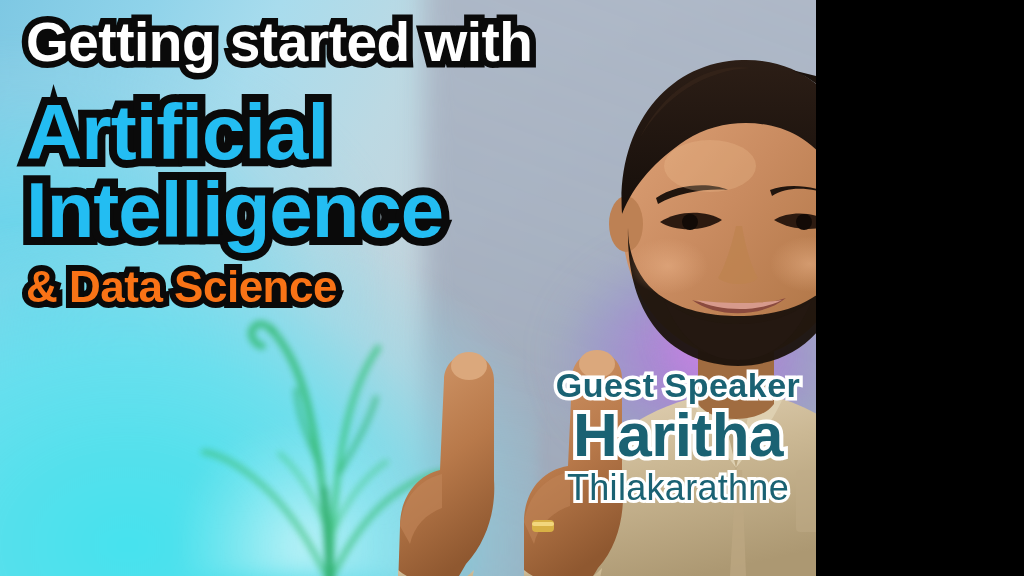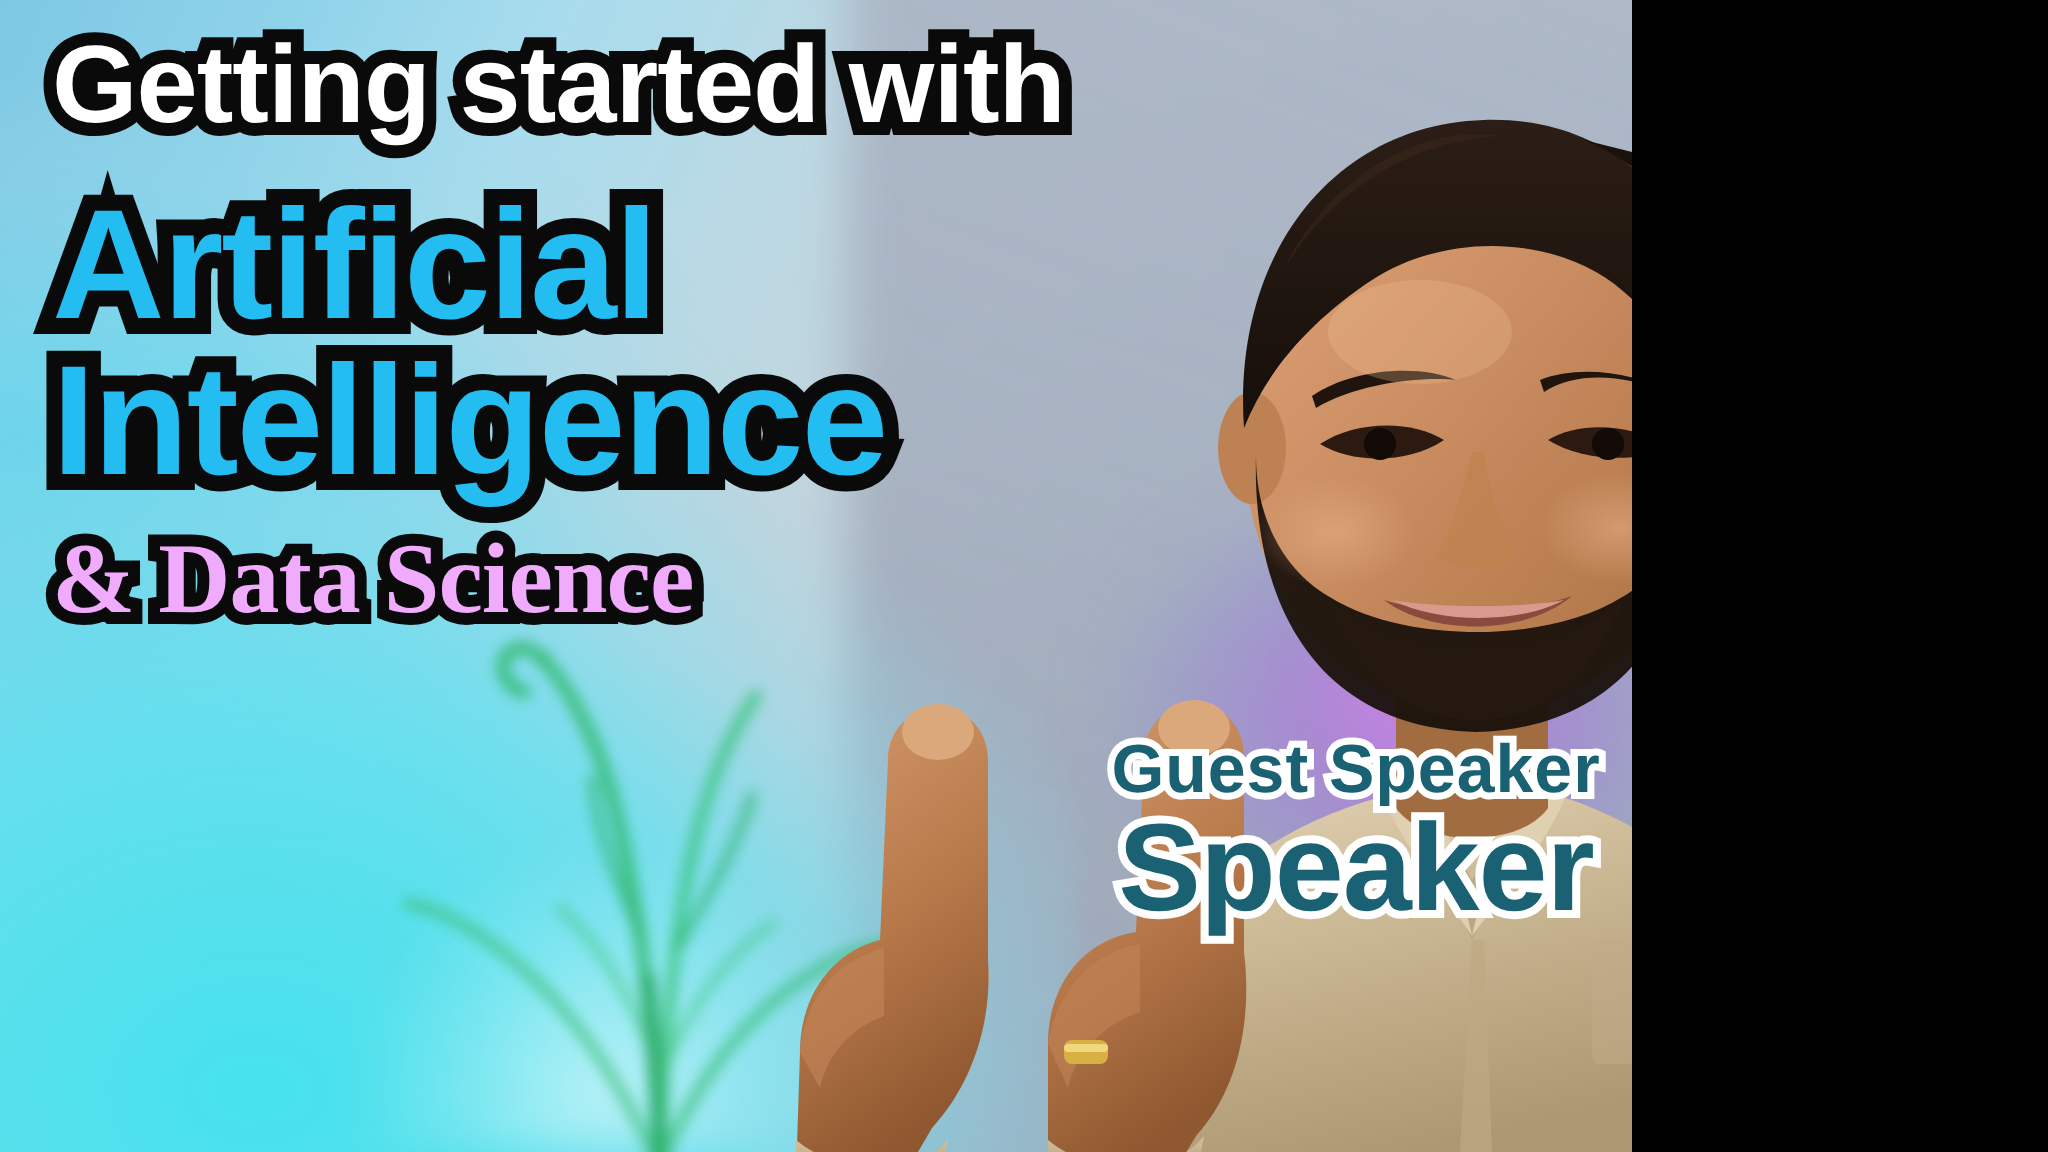--- a/index.html
+++ b/index.html
@@ -161,25 +161,24 @@
   .hl-2, .hl-3 {
     font-size: 78px;
     color: #23bdf2;
     -webkit-text-stroke: 16px #0a0a0a;
     paint-order: stroke fill;
     letter-spacing: -1px;
   }
   .hl-2 { margin-bottom: 2px; margin-top: 24px; }
   .hl-3 { margin-bottom: 16px; }
   .hl-4 {
-    font-size: 50px;
-    color: #f0abfc;
+    font-size: 44px;
+    color: #f97316;
     -webkit-text-stroke: 12px #0a0a0a;
     paint-order: stroke fill;
-    font-family: Liberation Serif, serif;
   }
 
   
   .speaker {
     position: absolute;
     left: 518px;
     top: 368px;
     width: 320px;
     text-align: center;
   }
@@ -370,21 +369,22 @@
 
   <div class="headline">
     <div class="hl-line hl-1">Getting started with</div>
     <div class="hl-line hl-2">Artificial</div>
     <div class="hl-line hl-3">Intelligence</div>
     <div class="hl-line hl-4">&amp; Data Science</div>
   </div>
 
   <div class="speaker">
     <div class="sp-line sp-guest">Guest Speaker</div>
-    <div class="sp-line sp-name">Speaker</div>
+    <div class="sp-line sp-name">Haritha</div>
+    <div class="sp-line sp-surname">Thilakarathne</div>
   </div>
 
   <div class="avatar">
     <svg width="162" height="162" viewBox="0 0 162 162">
       <defs>
         <linearGradient id="avbg" x1="0" y1="0" x2="0.2" y2="1">
           <stop offset="0%" stop-color="#e8c8bd"></stop>
           <stop offset="22%" stop-color="#d8a090"></stop>
           <stop offset="45%" stop-color="#e09070"></stop>
           <stop offset="72%" stop-color="#e98a5e"></stop>

